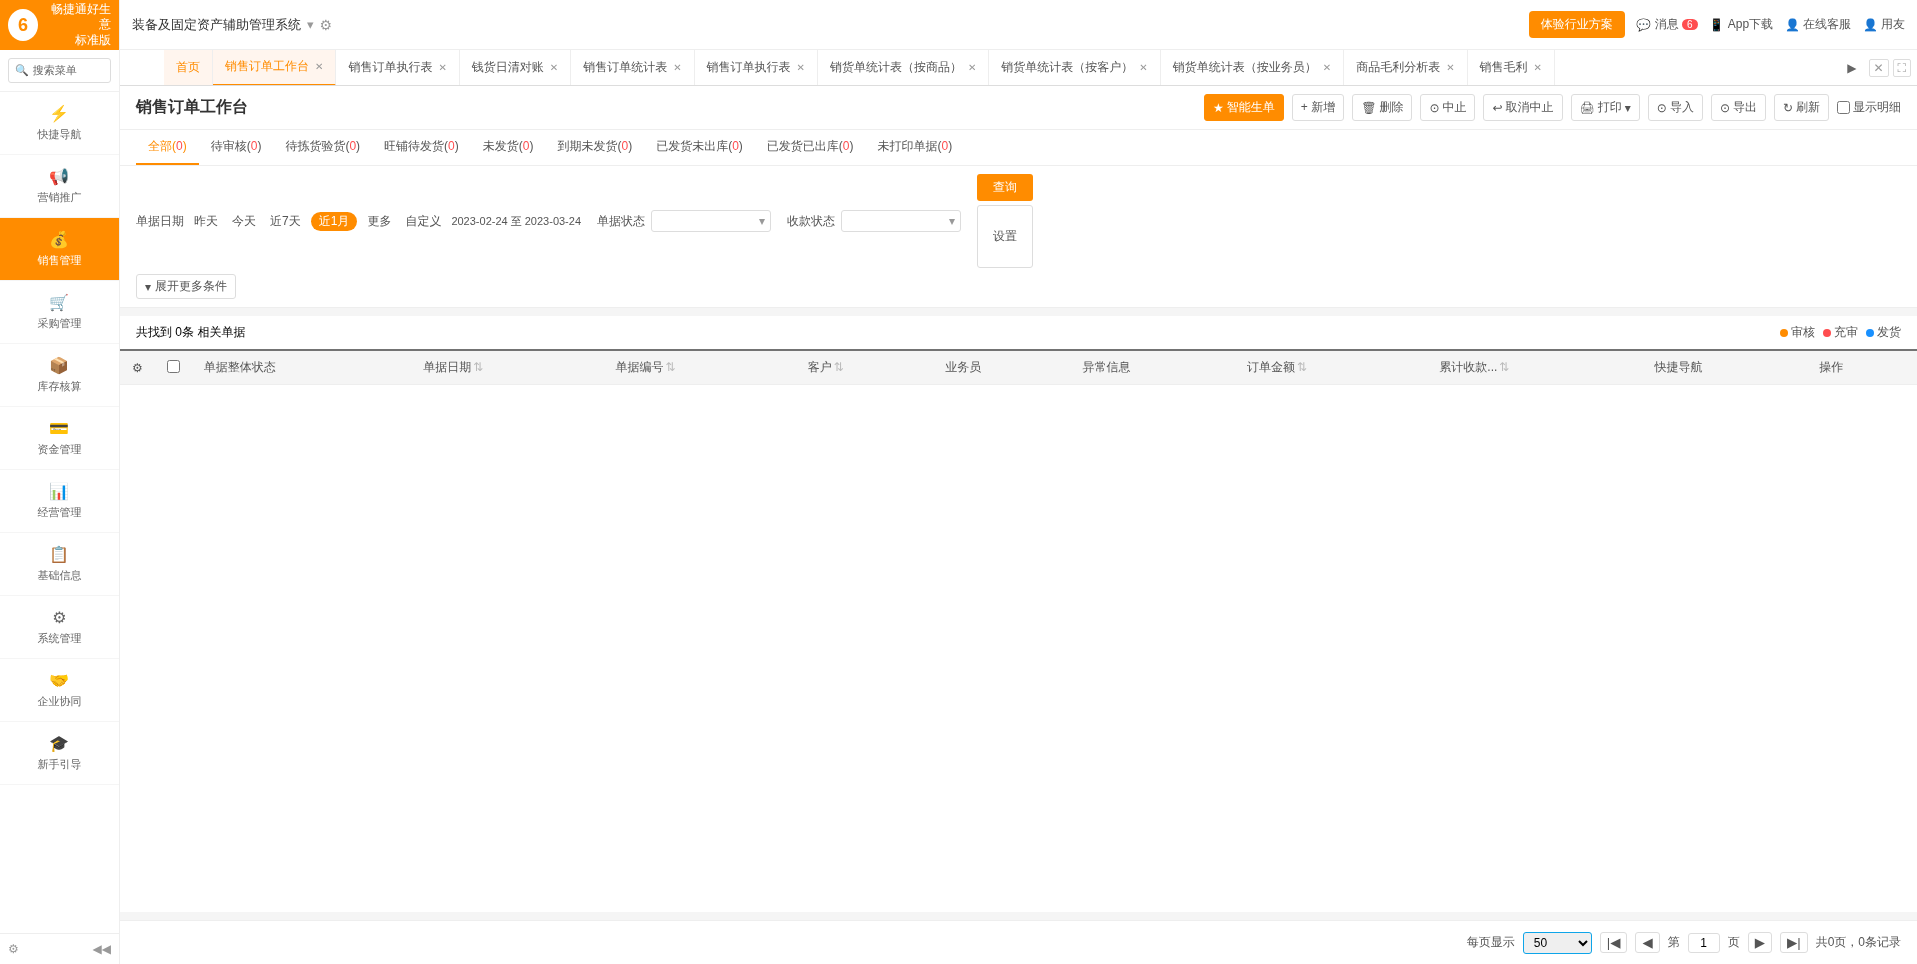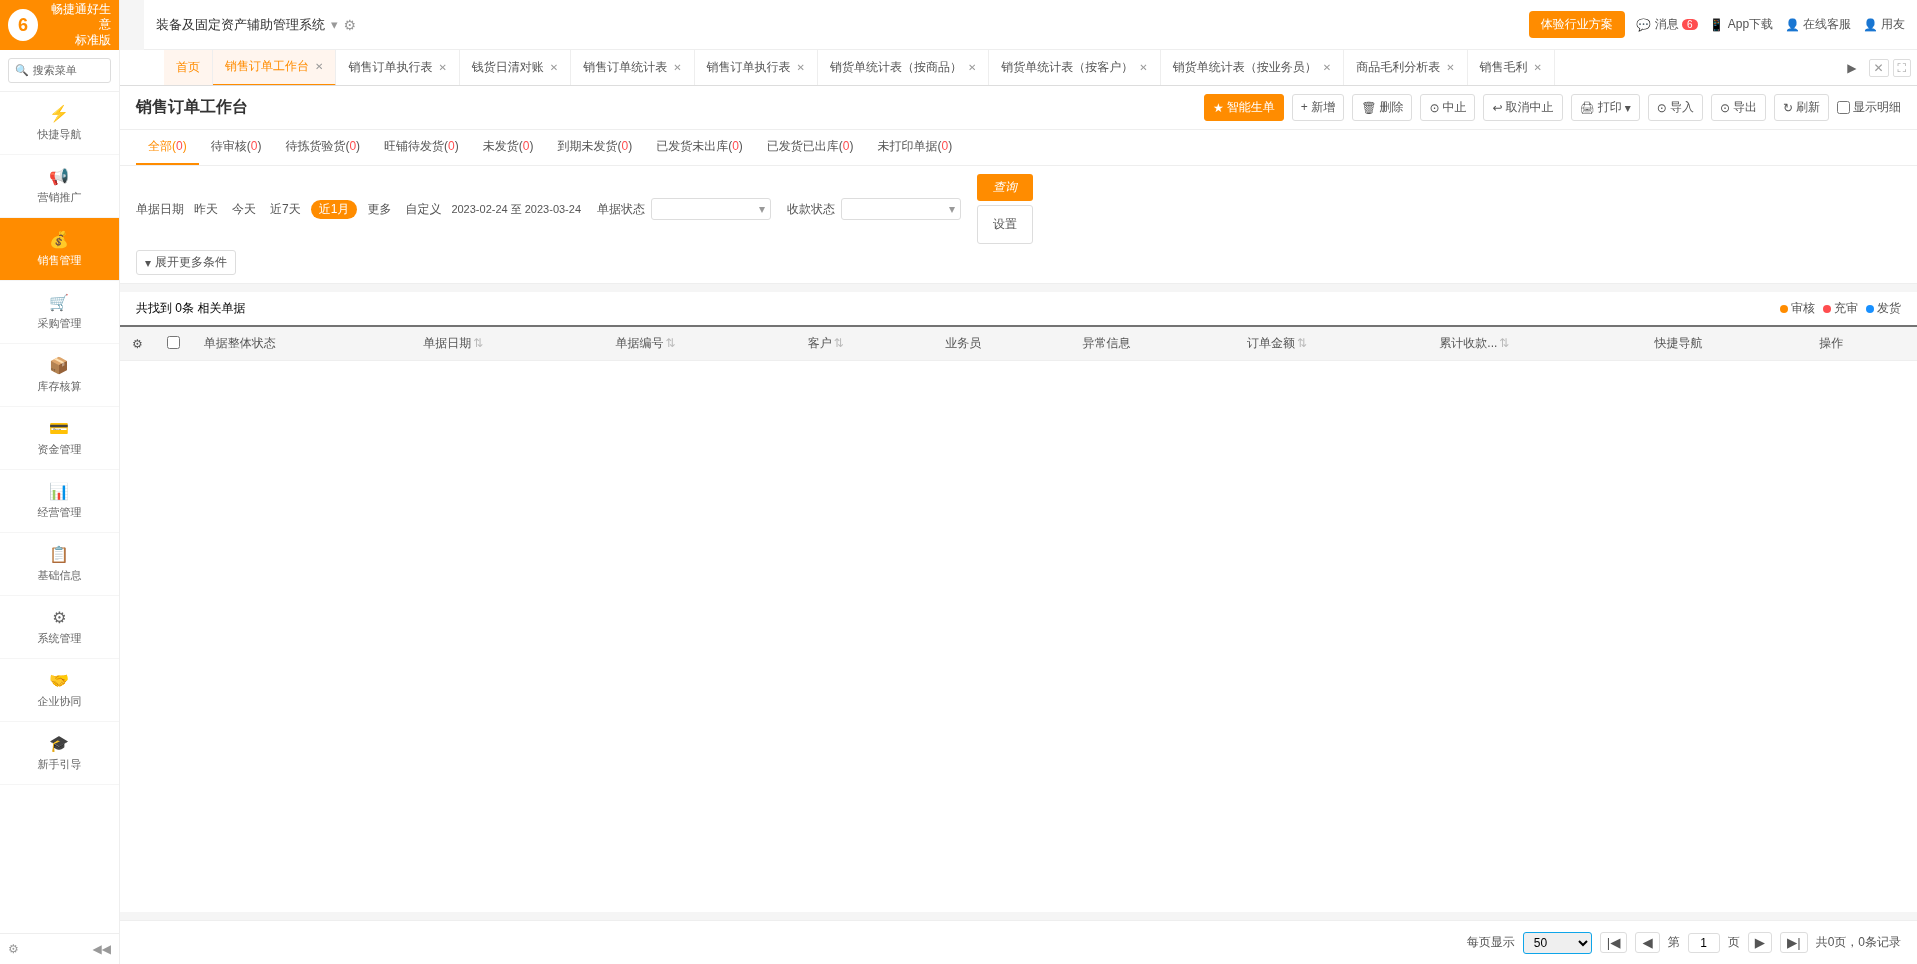--- a/index.html
+++ b/index.html
@@ -14,21 +14,21 @@
     .sidebar-search-btn { width: 100%; background: none; border: 1px solid #ddd; border-radius: 3px; padding: 4px 6px; cursor: pointer; color: #666; font-size: 11px; display: flex; align-items: center; gap: 4px; }
     .sidebar-nav-item { padding: 12px 8px; display: flex; flex-direction: column; align-items: center; gap: 4px; cursor: pointer; color: #666; font-size: 11px; border-bottom: 1px solid #f5f5f5; }
     .sidebar-nav-item.active { background: #ff8c00; color: #fff; }
     .sidebar-nav-item .nav-icon { font-size: 16px; }
     .sidebar-footer { margin-top: auto; padding: 8px; display: flex; justify-content: space-between; border-top: 1px solid #eee; }
 
     
     .main { flex: 1; display: flex; flex-direction: column; overflow: hidden; }
 
     
-    .topbar { height: 50px; background: #fff; border-bottom: 1px solid #eee; display: flex; align-items: center; padding: 0 12px; gap: 12px; margin-left: 24px; }
+    .topbar { height: 50px; background: #fff; border-bottom: 1px solid #eee; display: flex; align-items: center; padding: 0 12px; gap: 12px; }
     .topbar-title { font-size: 13px; color: #333; flex: 1; display: flex; align-items: center; gap: 6px; }
     .topbar-btn { background: #ff8c00; color: #fff; border: none; border-radius: 4px; padding: 5px 12px; cursor: pointer; font-size: 12px; }
     .topbar-actions { display: flex; align-items: center; gap: 12px; color: #555; font-size: 12px; }
     .topbar-action { display: flex; align-items: center; gap: 3px; cursor: pointer; color: #555; }
     .badge { background: #ff4d4f; color: #fff; border-radius: 10px; padding: 0 5px; font-size: 10px; min-width: 16px; text-align: center; }
 
     
     .tabbar { background: #fff; border-bottom: 1px solid #ddd; display: flex; align-items: center; height: 36px; overflow: hidden; padding-left: 44px; }
     .tab { padding: 0 12px; height: 36px; display: flex; align-items: center; gap: 6px; cursor: pointer; color: #555; font-size: 12px; border-right: 1px solid #eee; white-space: nowrap; flex-shrink: 0; }
     .tab.active { background: #fff5ee; color: #ff8c00; border-bottom: 2px solid #ff8c00; }
@@ -60,22 +60,22 @@
     .filter-item { display: flex; align-items: center; gap: 6px; font-size: 12px; color: #555; }
     .filter-label { white-space: nowrap; color: #555; }
     .filter-date-options { display: flex; gap: 6px; align-items: center; }
     .date-opt { cursor: pointer; color: #555; padding: 2px 4px; border-radius: 2px; }
     .date-opt.active { background: #ff8c00; color: #fff; border-radius: 10px; padding: 1px 8px; }
     .date-range { color: #555; font-size: 11px; }
     .filter-select { border: 1px solid #ddd; border-radius: 3px; padding: 3px 24px 3px 8px; font-size: 12px; color: #555; background: #fff; appearance: none; cursor: pointer; min-width: 120px; }
     .filter-select-wrap { position: relative; display: inline-flex; align-items: center; }
     .filter-select-wrap::after { content: '▾'; position: absolute; right: 6px; color: #999; pointer-events: none; }
     .expand-btn { display: flex; align-items: center; gap: 4px; color: #555; cursor: pointer; font-size: 12px; padding: 3px 8px; border: 1px solid #ddd; border-radius: 3px; background: #fff; }
-    .query-btn { background: #ff8c00; color: #fff; border: none; border-radius: 3px; padding: 5px 16px; cursor: pointer; font-size: 12px; font-style: italic; }
-    .set-btn { border: 1px solid #ddd; background: #fff; border-radius: 3px; padding: 10px 12px; cursor: pointer; color: #555; font-size: 12px; }
+    .query-btn { background: #ff8c00; color: #fff; border: none; border-radius: 3px; padding: 5px 16px; cursor: pointer; font-size: 12px; }
+    .set-btn { border: 1px solid #ddd; background: #fff; border-radius: 3px; padding: 22px 12px; cursor: pointer; color: #555; font-size: 12px; }
     .filter-actions { display: flex; flex-direction: column; gap: 4px; }
 
     
     .table-area { flex: 1; overflow: auto; background: #fff; margin: 8px 0; }
     .table-summary { padding: 8px 16px; background: #fff; display: flex; align-items: center; justify-content: space-between; border-bottom: 2px solid #737373; }
     .table-op-btns { display: flex; gap: 8px; }
     .op-btn { display: flex; align-items: center; gap: 3px; color: #555; cursor: pointer; font-size: 12px; }
     .op-btn .dot { width: 8px; height: 8px; border-radius: 50%; display: inline-block; }
     .dot-orange { background: #ff8c00; }
     .dot-red { background: #ff4d4f; }

